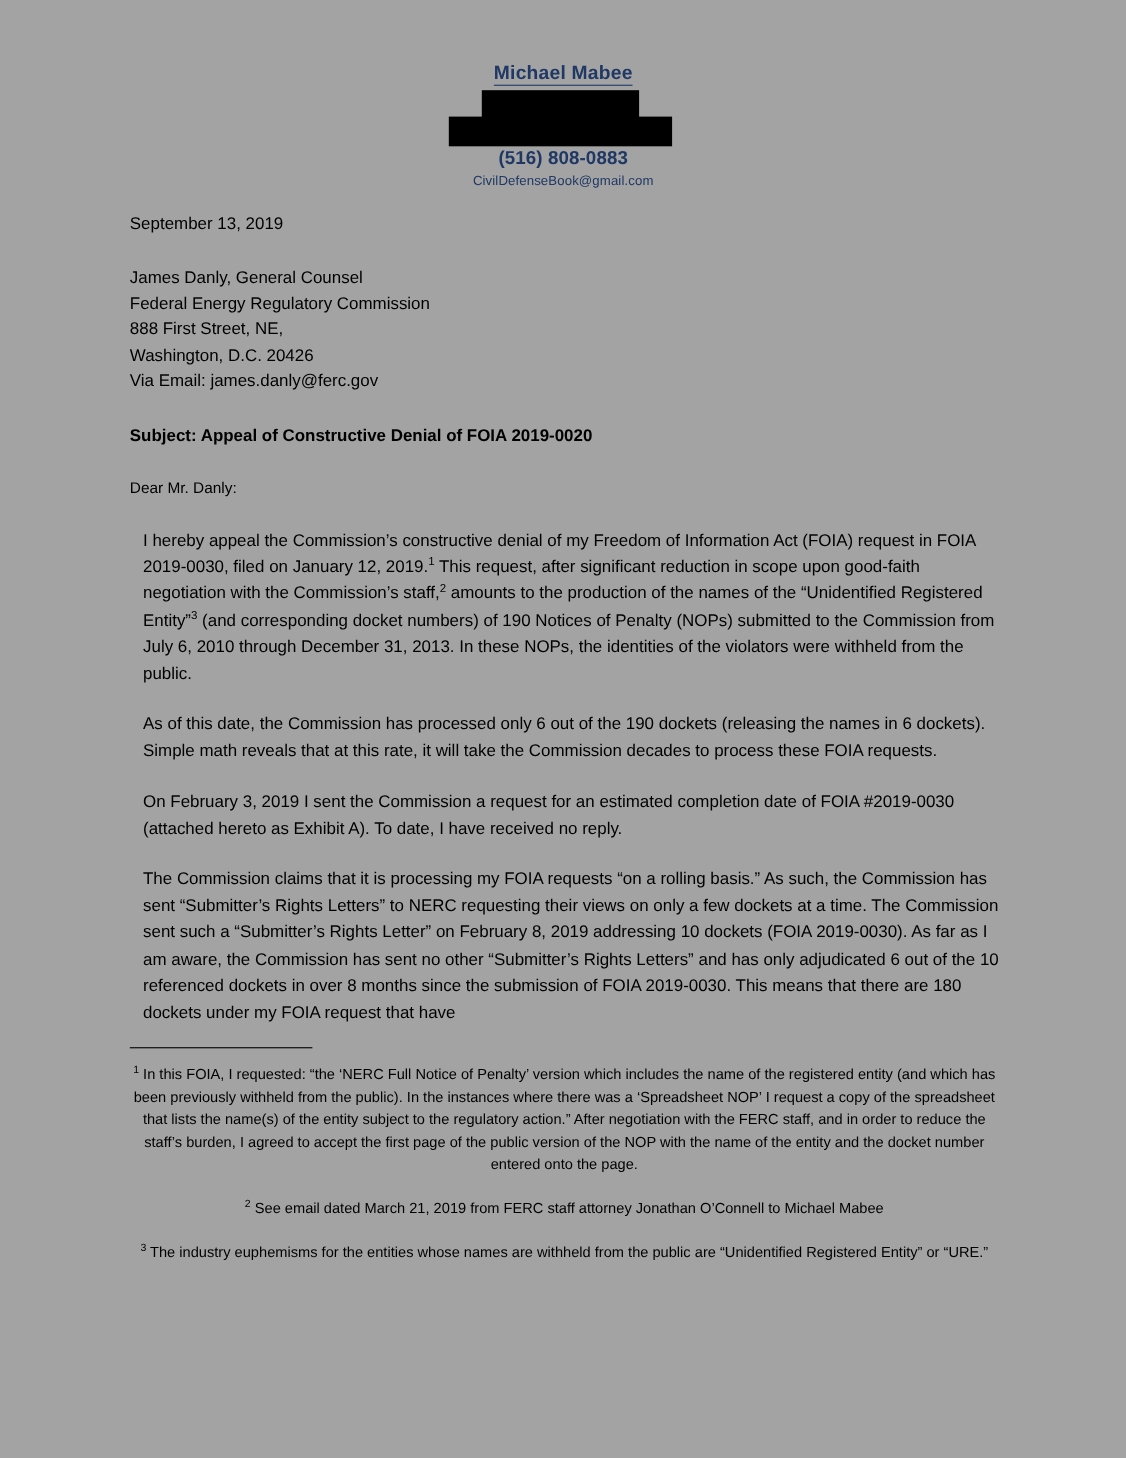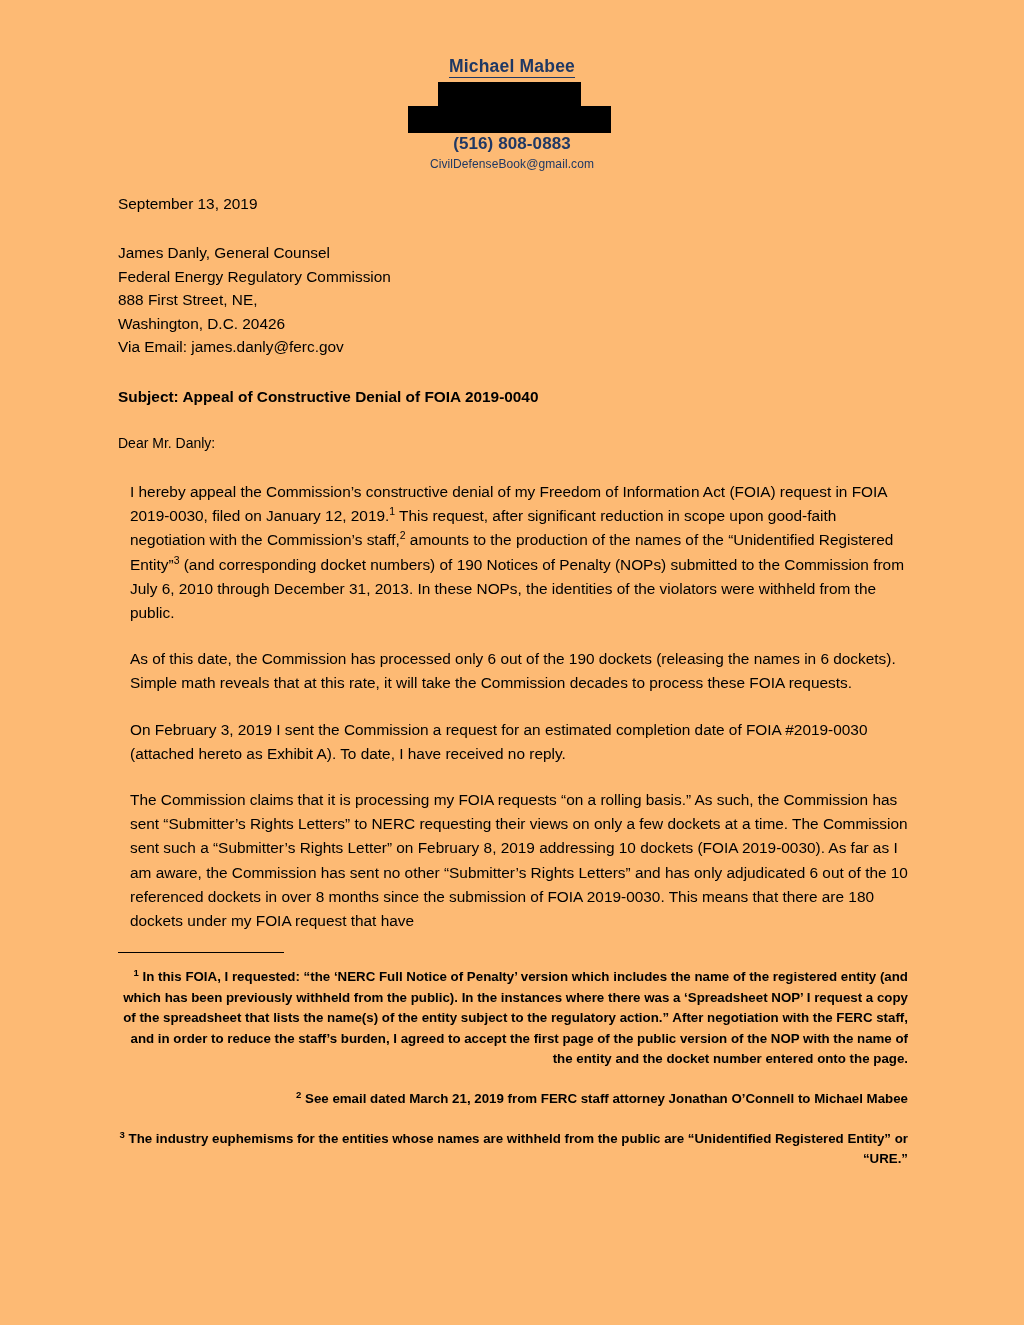--- a/index.html
+++ b/index.html
@@ -10,21 +10,21 @@
   }
   body {
     font-family: "Liberation Sans", "DejaVu Sans", sans-serif;
     color: #000000;
   }
   .page {
     position: relative;
     width: 1024px;
     height: 1325px;
     margin: 0 auto;
-    background: #fdba74;
+    background: #a3a3a3;
     box-sizing: border-box;
     overflow: hidden;
   }
 
   
   .letterhead {
     position: absolute;
     left: 0;
     top: 56px;
     width: 1024px;
@@ -129,22 +129,21 @@
   .footnote-rule {
     width: 166px;
     height: 0;
     border-top: 1.7px solid #000000;
     margin: 0 0 14px 0;
   }
   .footnote {
     font-size: 13.3px;
     line-height: 1.55;
     margin: 0 0 19px 0;
-    text-align: right;
-    font-weight: bold;
+    text-align: center;
   }
   .footnote sup {
     font-size: 0.72em;
   }
 </style>
 </head>
 <body>
 
 <div class="page">
 
@@ -165,21 +164,21 @@
     <p class="letter-date">September 13, 2019</p>
 
     <div class="recipient-block">
       <div>James Danly, General Counsel</div>
       <div>Federal Energy Regulatory Commission</div>
       <div>888 First Street, NE,</div>
       <div>Washington, D.C. 20426</div>
       <div>Via Email: james.danly@ferc.gov</div>
     </div>
 
-    <p class="subject-line">Subject: Appeal of Constructive Denial of FOIA 2019-0040</p>
+    <p class="subject-line">Subject: Appeal of Constructive Denial of FOIA 2019-0020</p>
 
     <p class="salutation">Dear Mr. Danly:</p>
 
     <div>
       <p class="body-par">I hereby appeal the Commission’s constructive denial of my Freedom of Information Act (FOIA) request in FOIA 2019-0030, filed on January 12, 2019.<sup>1</sup> This request, after significant reduction in scope upon good-faith negotiation with the Commission’s staff,<sup>2</sup> amounts to the production of the names of the “Unidentified Registered Entity”<sup>3</sup>  (and corresponding docket numbers) of 190 Notices of Penalty (NOPs) submitted to the Commission from July 6, 2010 through December 31, 2013. In these NOPs, the identities of the violators were withheld from the public.</p>
       <p class="body-par">As of this date, the Commission has processed only 6 out of the 190 dockets (releasing the names in 6 dockets). Simple math reveals that at this rate, it will take the Commission decades to process these FOIA requests.</p>
       <p class="body-par">On February 3, 2019 I sent the Commission a request for an estimated completion date of FOIA #2019-0030 (attached hereto as Exhibit A). To date, I have received no reply.</p>
       <p class="body-par">The Commission claims that it is processing my FOIA requests “on a rolling basis.” As such, the Commission has sent “Submitter’s Rights Letters” to NERC requesting their views on only a few dockets at a time. The Commission sent such a “Submitter’s Rights Letter” on February 8, 2019 addressing 10 dockets (FOIA 2019-0030). As far as I am aware, the Commission has sent no other “Submitter’s Rights Letters” and has only adjudicated 6 out of the 10 referenced dockets in over 8 months since the submission of FOIA 2019-0030. This means that there are 180 dockets under my FOIA request that have</p>
     </div>
 

